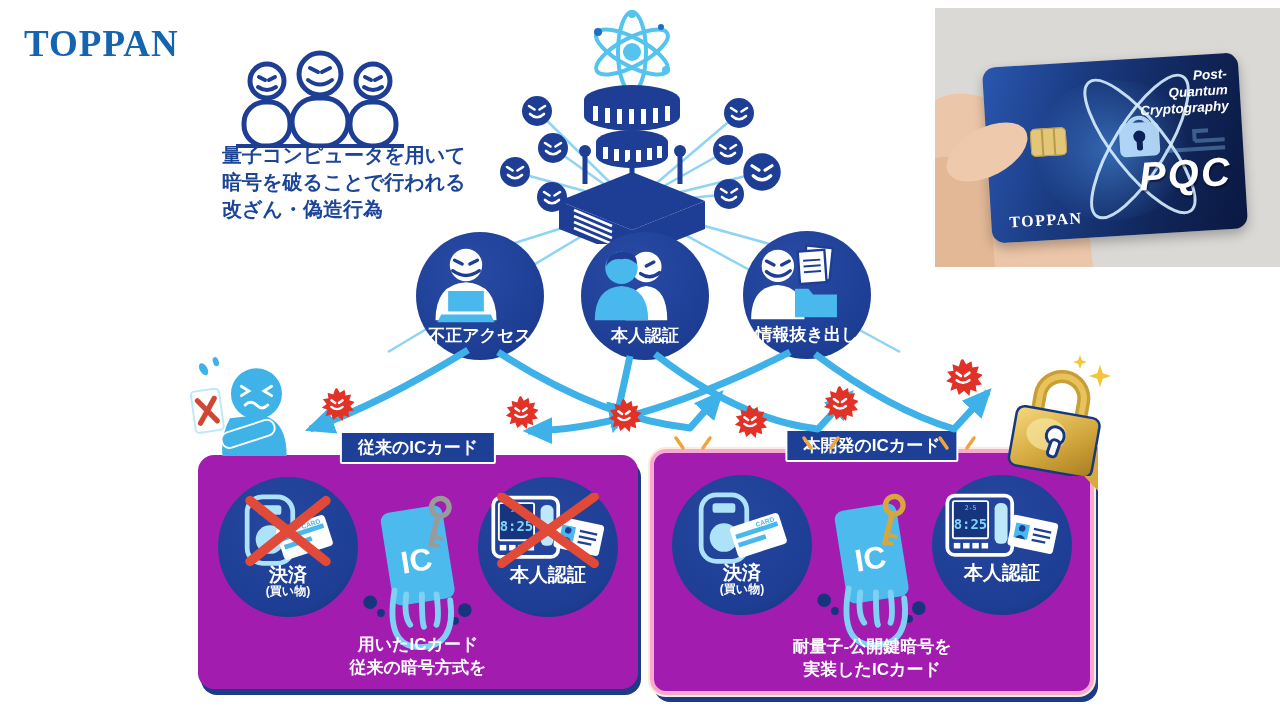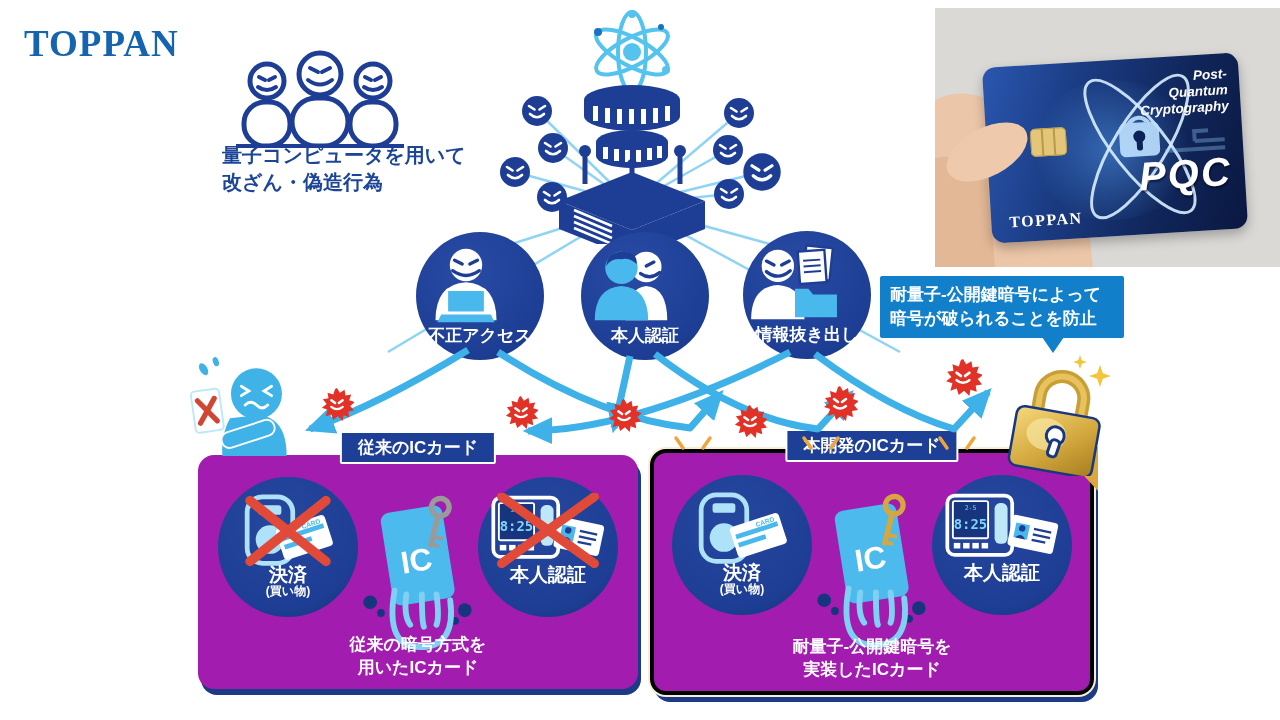--- a/index.html
+++ b/index.html
@@ -31,21 +31,21 @@
      font-size:17px;line-height:24px;padding:7px 10px;border-radius:2px;}
   .callout-tail{position:absolute;left:162px;bottom:-15px;width:0;height:0;
      border-left:11px solid transparent;border-right:11px solid transparent;
      border-top:16px solid #117fca;}
 
   
   .panel{top:455px;width:440px;height:234px;background:#a21caf;border-radius:16px;
      box-shadow:3px 6px 0 #1c3a85;}
   .panel.legacy{left:198px;}
   .panel.newdev{left:650px;top:449px;width:436px;height:238px;
-     border:4px solid #000000;box-shadow:0 0 0 2px #f6eed8,4px 7px 0 #1c3a85;}
+     border:4px solid #f9a8d4;box-shadow:0 0 0 2px #f6eed8,4px 7px 0 #1c3a85;}
   .panel-tag{position:absolute;top:-24px;left:50%;transform:translateX(-50%);
      background:#1e3f96;border:2px solid #fff;color:#fff;font-weight:bold;font-size:17px;
      padding:3px 16px;white-space:nowrap;border-radius:2px;}
   .panel-body{position:absolute;top:22px;left:0;width:100%;display:flex;
      justify-content:center;align-items:flex-start;gap:4px;}
   .feature{width:140px;height:140px;border-radius:50%;
      background:radial-gradient(circle at 42% 32%,#26479e 0%,#1d3e94 70%,#142f74 100%);
      display:flex;flex-direction:column;align-items:center;flex:0 0 auto;}
   .feature .ficon{margin-top:16px;}
   .flabel{color:#fff;font-weight:bold;font-size:19px;margin-top:-4px;line-height:20px;}
@@ -127,20 +127,21 @@
       <path d="M139,27 L145,30 M155,27 L149,30"></path>
         <path d="M138,37 Q147,43 156,37"></path>
       <path d="M84,18 L92,22 M104,18 L96,22"></path>
         <path d="M82,30 Q94,39 106,30"></path>
     </g>
     <line x1="10" y1="96" x2="178" y2="96" stroke="#1d3e94" stroke-width="4"></line>
   </svg>
 
   <div class="abs intro">
     <div>量子コンピュータを用いて</div>
+    <div>暗号を破ることで行われる</div>
     <div>改ざん・偽造行為</div>
   </div>
 
   <svg class="abs z1" style="left:490px;top:4px" width="300" height="240" viewBox="0 0 300 240">
     <g stroke="#8fd4f3" stroke-width="2.5">
       <line x1="47" y1="107" x2="142" y2="200"></line>
         <line x1="63" y1="144" x2="142" y2="200"></line>
       <line x1="25" y1="168" x2="142" y2="200"></line>
         <line x1="62" y1="193" x2="142" y2="200"></line>
       <line x1="249" y1="109" x2="142" y2="200"></line>
@@ -249,25 +250,20 @@
       <circle cx="34" cy="24" r="17" fill="#fff"></circle>
       <g stroke="#1d3e94" stroke-width="3.5" stroke-linecap="round" fill="none">
         <path d="M22,19 L30,23 M46,19 L38,23"></path>
           <path d="M22,30 Q34,40 47,29"></path>
       </g>
       <path d="M52,48 h14 l5,6 h25 v24 h-44 z" fill="#49b8ec"></path>
     </svg>
     <div class="attack-label">情報抜き出し</div>
   </div>
 
-  <div class="abs z4 callout">
-    <div>耐量子-公開鍵暗号によって</div>
-    <div>暗号が破られることを防止</div>
-    <div class="callout-tail"></div>
-  </div>
 
   <svg class="abs z3 noptr" width="1280" height="720" style="left:0;top:0">
     <defs>
       <marker id="ah" viewBox="0 0 12 12" refX="9" refY="6" markerWidth="4.6" markerHeight="4.6" orient="auto-start-reverse">
         <path d="M0,1 L11,6 L0,11 Z" fill="#3db1e8"></path>
       </marker>
     </defs>
     <g stroke="#3db1e8" stroke-width="7" fill="none" stroke-linejoin="round">
       <path d="M468,350 Q380,404 310,429" marker-end="url(#ah)"></path>
       <path d="M790,352 Q636,430 528,431" marker-end="url(#ah)"></path>
@@ -384,22 +380,22 @@
                 <line x1="95" y1="47" x2="114" y2="47"></line>
                 <line x1="95" y1="53" x2="110" y2="53"></line>
               </g>
           </g>
           <path d="M12,4 L112,76 M112,4 L12,76" stroke="#e14a38" stroke-width="10" stroke-linecap="round"></path>
         </svg>
         <div class="flabel">本人認証</div>
       </div>
     </div>
     <div class="panel-caption">
+      <div>用いたICカード</div>
       <div>従来の暗号方式を</div>
-      <div>用いたICカード</div>
     </div>
   </div>
 
   <div class="abs z2 panel newdev">
     <div class="gold-corner"></div>
     <div class="panel-tag">本開発のICカード</div>
     <div class="panel-body">
       <div class="feature">
         <svg class="ficon" width="96" height="76" viewBox="0 0 96 80">
           <rect x="5" y="4" width="48" height="70" rx="16" stroke="#aee2f8" stroke-width="5" fill="none"></rect>

